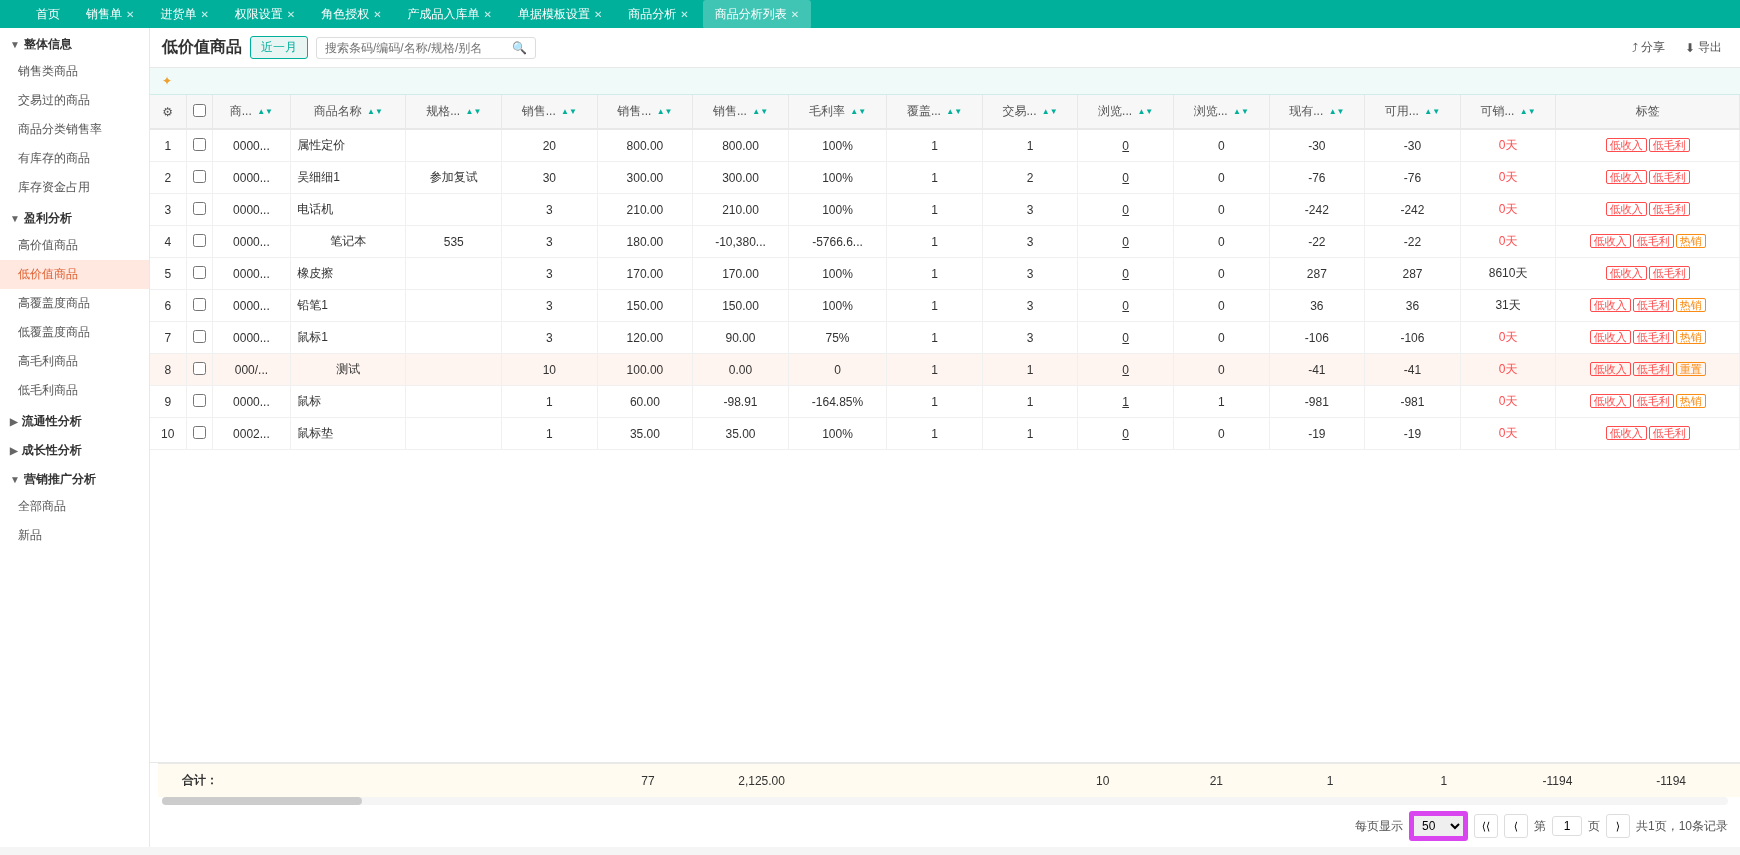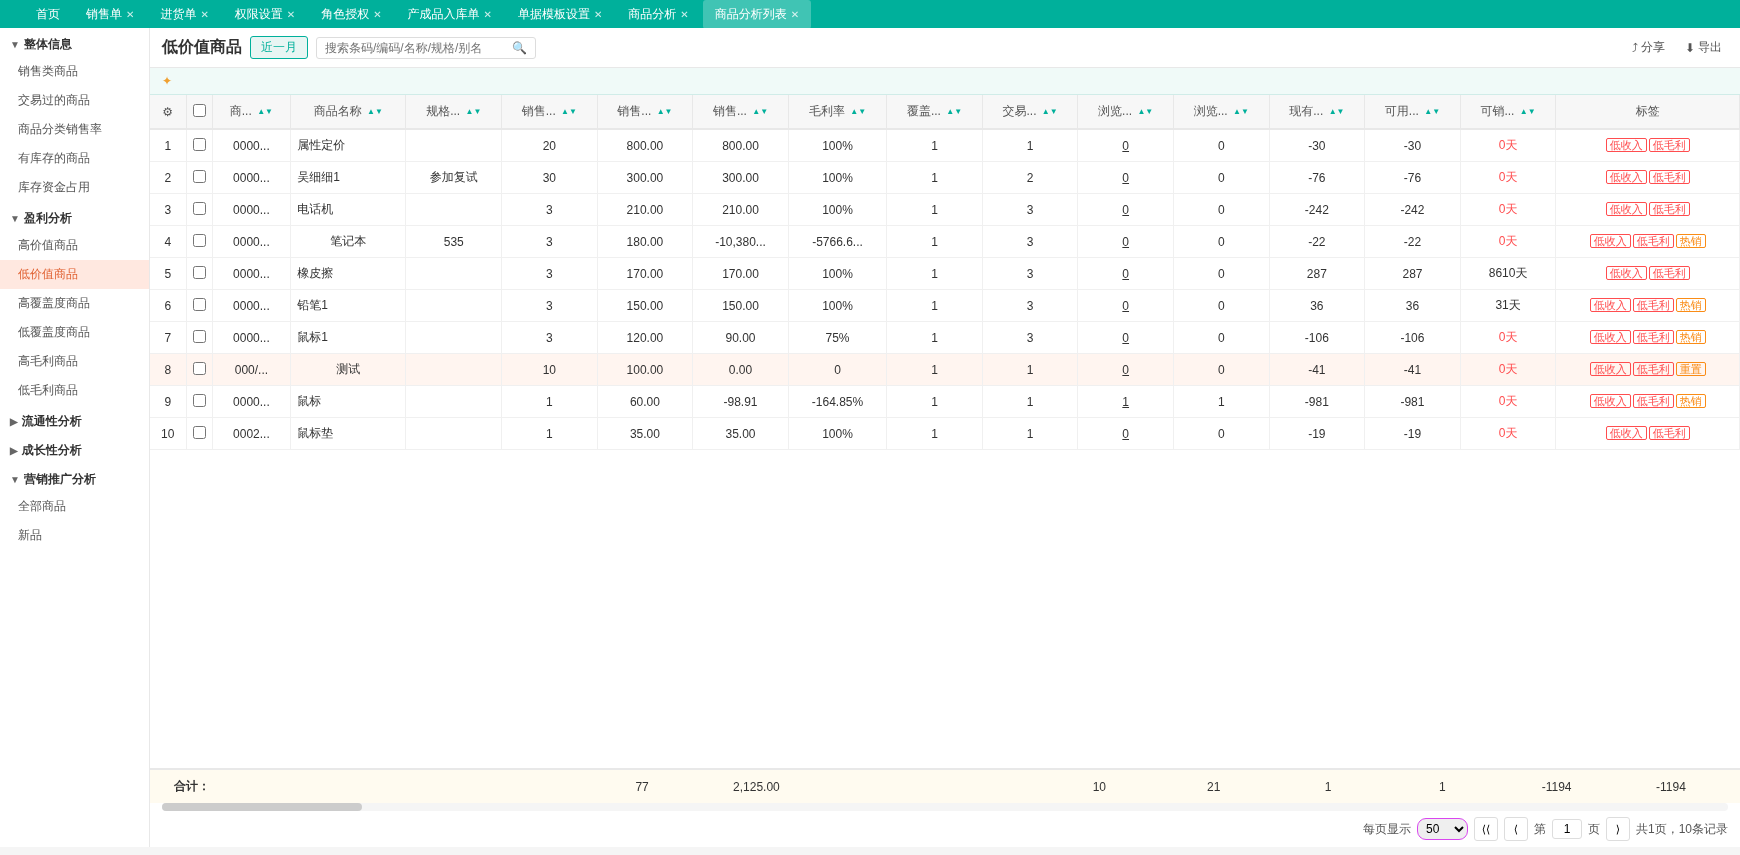--- a/index.html
+++ b/index.html
@@ -188,20 +188,21 @@
       background: #fff;
       border-top: 1px solid #e8e8e8;
     }
     .total-row {
       display: flex;
       align-items: center;
       padding: 8px 12px;
       gap: 0;
       background: #fffbf0;
       border-top: 1px solid #e8e8e8;
+      margin-left: 8px;
     }
     .total-label { font-weight: bold; color: #333; padding: 0 12px; min-width: 80px; }
     .total-values {
       display: flex;
       gap: 0;
       flex: 1;
       overflow: hidden;
     }
     .total-cell {
       flex: 1;
@@ -213,22 +214,22 @@
     .pagination-bar {
       display: flex;
       align-items: center;
       justify-content: flex-end;
       padding: 6px 12px;
       gap: 6px;
       color: #555;
       background: #fff;
     }
     .page-select {
-      border: 1px solid #d946ef;
-      border-radius: 9px;
+      border: 5px solid #d946ef;
+      border-radius: 3px;
       padding: 2px 4px;
     }
     .page-btn {
       width: 24px;
       height: 24px;
       border: 1px solid #ddd;
       background: #fff;
       border-radius: 3px;
       cursor: pointer;
       display: flex;

